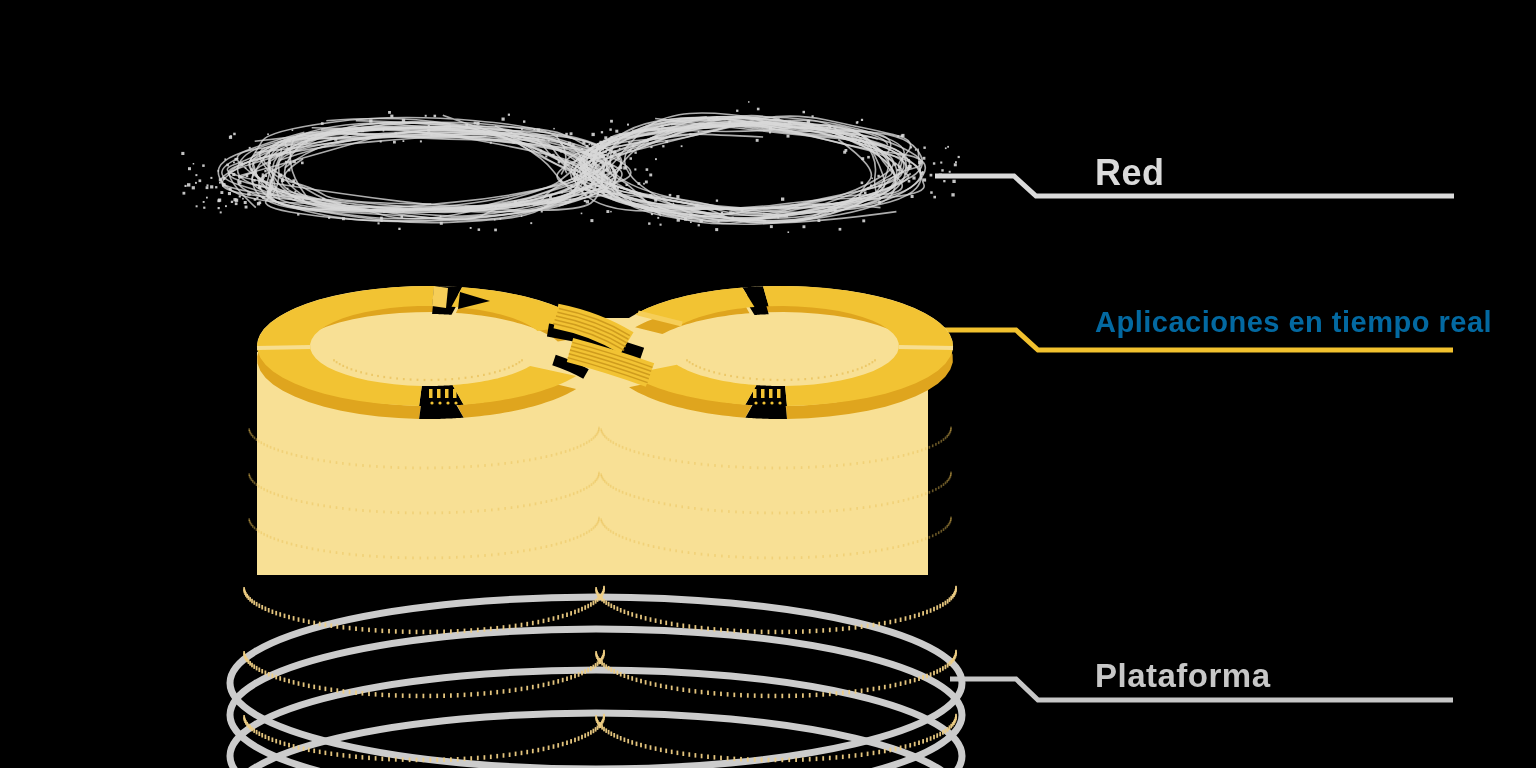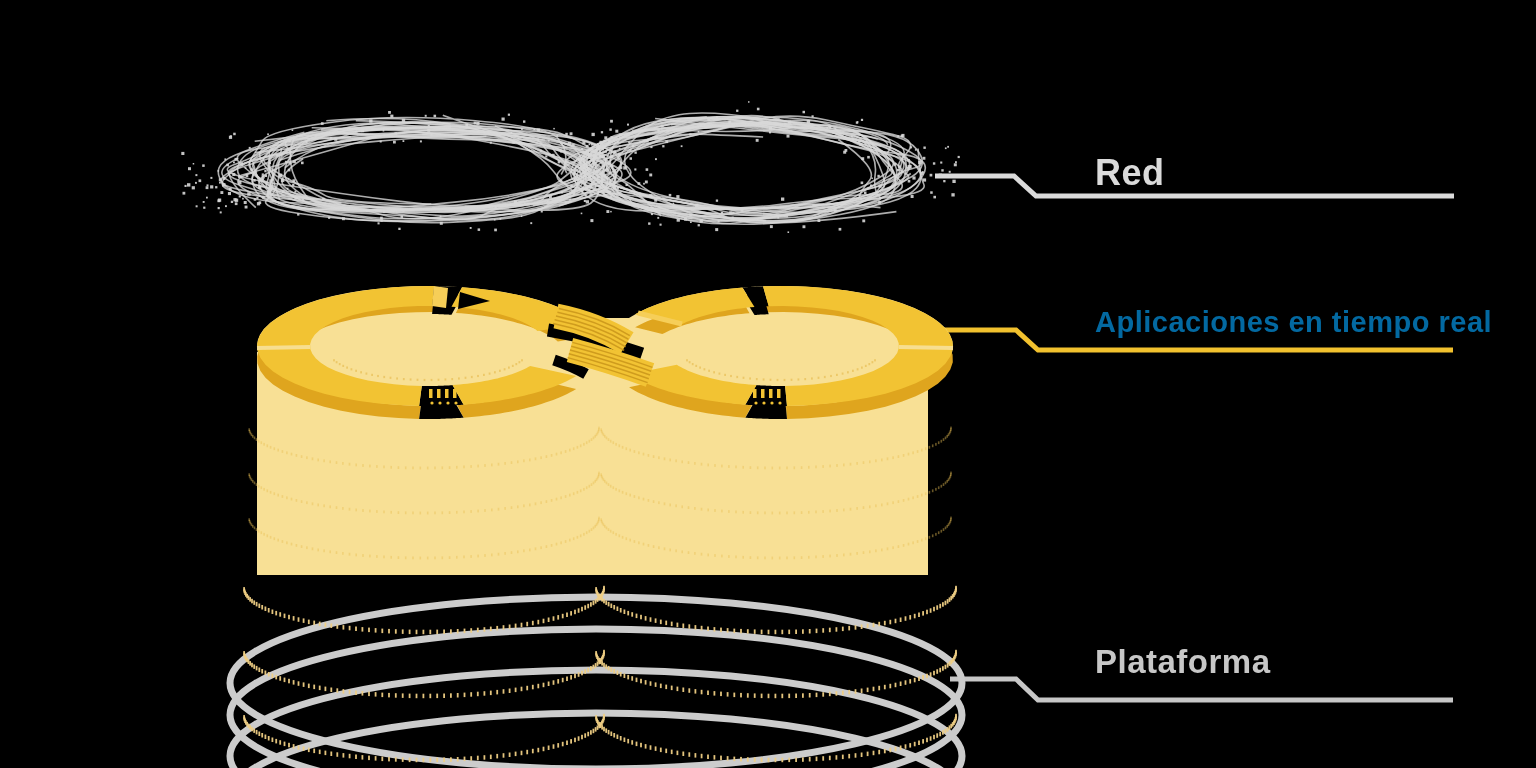--- a/index.html
+++ b/index.html
@@ -2,21 +2,21 @@
 <html><head>
 <meta charset="utf-8">
 <style>
   html,body{margin:0;padding:0;background:#000;width:1536px;height:768px;overflow:hidden}
   .stage{position:relative;width:1248px;height:768px;background:#000;
          font-family:"Liberation Sans",sans-serif}
   .stage svg{position:absolute;left:0;top:0}
   .lbl{position:absolute;font-weight:bold;white-space:nowrap;letter-spacing:.5px;line-height:1}
   #lbl-red {left:1095px;top:155px;font-size:36px}
   #lbl-apps{left:1095px;top:308px;font-size:29px}
-  #lbl-plat{left:1095px;top:645px;font-size:33px}
+  #lbl-plat{left:1095px;top:659px;font-size:33px}
 </style>
 </head>
 <body>
 
 <div class="stage">
   <svg id="art" width="1536" height="768" viewBox="0 0 1536 768">
     <g id="g-connectors">
         <polyline points="935,176 1014,176 1036,196 1454,196" fill="none" stroke="#DBDBDB" stroke-width="5"></polyline>
         <polyline points="940,330 1016,330 1038,350 1453,350" fill="none" stroke="#F2C12E" stroke-width="5"></polyline>
         <polyline points="950,679 1016,679 1038,700 1453,700" fill="none" stroke="#C7C7C7" stroke-width="5"></polyline>

